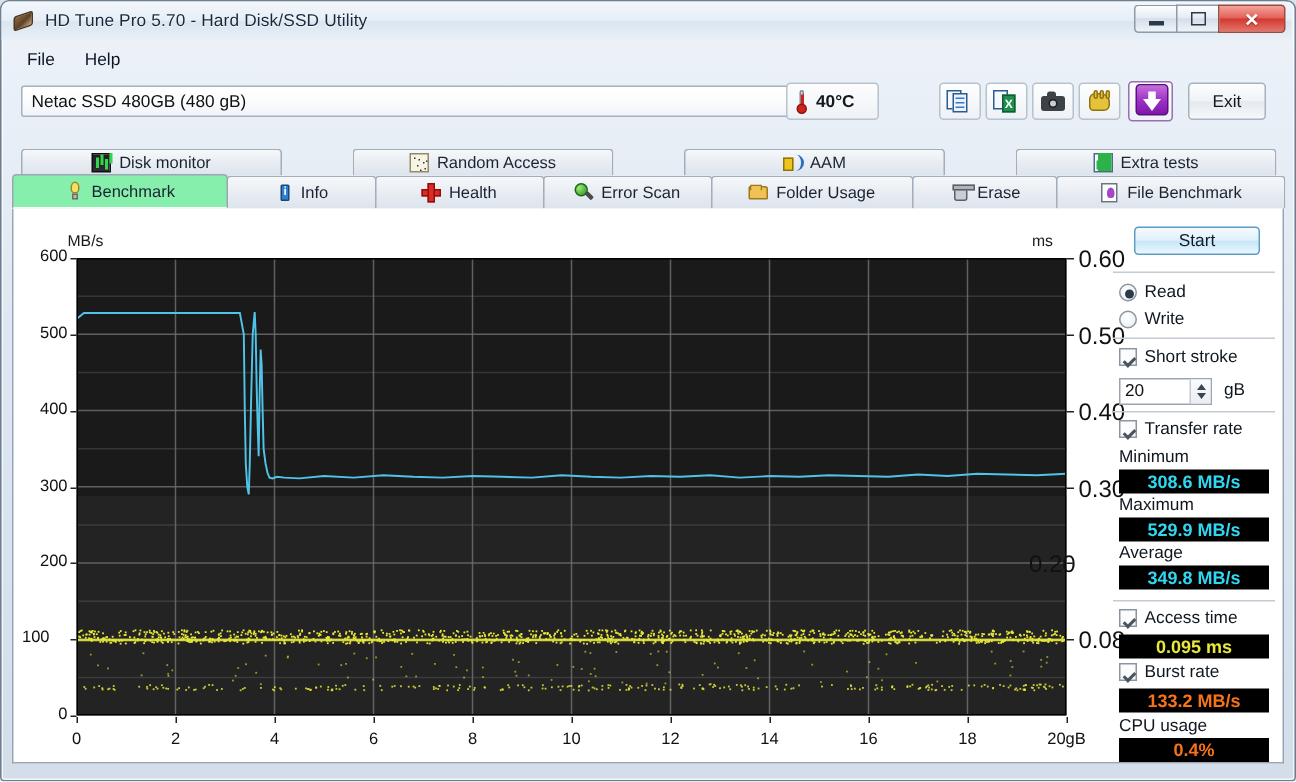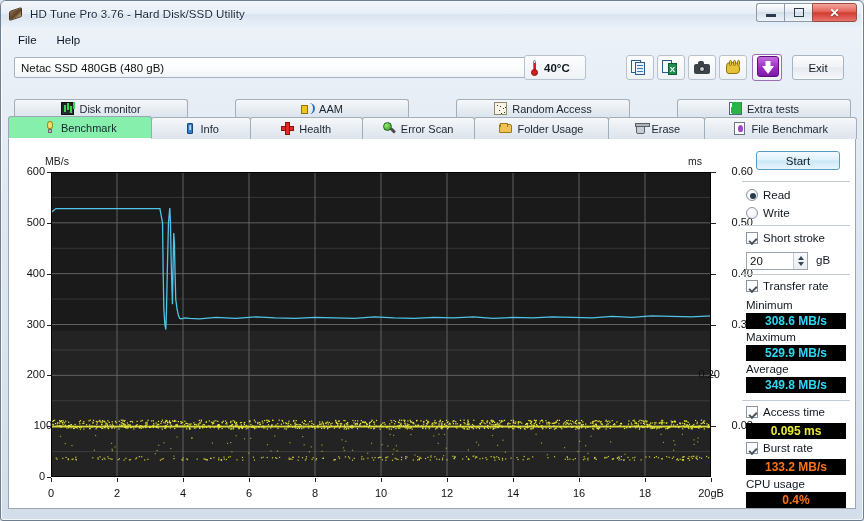--- a/index.html
+++ b/index.html
@@ -204,21 +204,21 @@
   .i-fb::after{content:""; position:absolute; left:3px; top:2px; width:5px;height:7px; border-radius:50% 50% 40% 40%; background:#a347c9;}
 
   
   .content {
     position:absolute; left:8px; top:139px; width:848px; height:370px;
     background:#ffffff; border:1px solid #9aa6b3; border-top:none;
   }
   .axis-unit-l { position:absolute; left:45px; top:155px; font-size:10.5px; color:#1a1a1a; }
   .axis-unit-r { position:absolute; left:688px; top:155px; font-size:10.5px; color:#1a1a1a;text-align:center; }
   .ylab { position:absolute; font-size:11px; color:#111; text-align:right; width:28px; }
-  .ylab-r { position:absolute; font-size:11px; color:#111; text-align:right; width:34px; }
+  .ylab-r { position:absolute; font-size:16px; color:#111; text-align:left; width:34px; }
   .xlab { position:absolute; font-size:11px; color:#111; text-align:center; width:30px; top:487px; }
 
   
   .rpanel { position:absolute; left:740px; top:141px; width:116px; height:366px; }
   .startbtn {
     position:absolute; left:4px; top:10px; width:84px; height:19px; left:50%; transform:translateX(-50%);
     border:1px solid #5a9bc4; border-radius:3px;
     background: linear-gradient(180deg,#f4fbff 0%,#def0fb 48%,#c9e6f7 52%,#eaf7ff 100%);
     display:flex; align-items:center; justify-content:center;
     font-size:11.5px; color:#0f1c28;
@@ -271,21 +271,21 @@
 </head>
 <body>
 
 <div id="app">
   <div class="win-frame"></div>
 
   <div class="titlebar">
     <div class="title-icon">
         <div class="disk"></div>
       </div>
-    <div class="title-text">HD Tune Pro 3.76 - Hard Disk/SSD Utility</div>
+    <div class="title-text">HD Tune Pro 5.70 - Hard Disk/SSD Utility</div>
     <div class="win-btns">
       <div class="wbtn min">
           <div class="glyph-min"></div>
         </div>
       <div class="wbtn max">
           <div class="glyph-max"></div>
         </div>
       <div class="wbtn close">✕</div>
     </div>
   </div>
@@ -349,26 +349,26 @@
     </div>
   </div>
   <div class="exitbtn">Exit</div>
 
   <div class="tabrow-top">
     <div class="tab" style="width:209px;">
       <span class="ticon i-monitor"></span>
       <span>Disk monitor</span>
     </div>
     <div class="tab" style="width:209px;">
+      <span class="ticon i-rand"></span>
+      <span>Random Access</span>
+    </div>
+    <div class="tab" style="width:209px;">
       <span class="ticon i-aam"></span>
       <span>AAM</span>
-    </div>
-    <div class="tab" style="width:209px;">
-      <span class="ticon i-rand"></span>
-      <span>Random Access</span>
     </div>
     <div class="tab" style="width:209px;">
       <span class="ticon i-extra"></span>
       <span>Extra tests</span>
     </div>
   </div>
 
   <div class="tabrow-bot">
     <div class="tab active" style="width:145px;">
       <span class="ticon">
@@ -1948,21 +1948,21 @@
         <rect x="192.9" y="266.2" width="1.2" height="1.2" fill-opacity="0.6"></rect>
         <rect x="140.2" y="265.7" width="1.2" height="1.2" fill-opacity="0.6"></rect>
       </g>
       <line x1="0" y1="254.625" x2="660" y2="254.625" stroke="#e8e83a" stroke-width="1.6" stroke-opacity="0.9"></line>
       <rect x="0" y="0" width="660" height="305" fill="none" stroke="#000" stroke-width="2"></rect>
     </svg>
 
   <div id="ylabs">
       <div class="ylab" style="left: 17px; top: 470px;">0</div>
       <div style="position: absolute; left: 47px; top: 477px; width: 4px; height: 1px; background: rgb(34, 34, 34);"></div>
-      <div class="ylab" style="left: 24px; top: 419.167px;">100</div>
+      <div class="ylab" style="left: 5px; top: 419.167px;">100</div>
       <div style="position: absolute; left: 47px; top: 426.167px; width: 4px; height: 1px; background: rgb(34, 34, 34);"></div>
       <div class="ylab" style="left: 17px; top: 368.333px;">200</div>
       <div style="position: absolute; left: 47px; top: 375.333px; width: 4px; height: 1px; background: rgb(34, 34, 34);"></div>
       <div class="ylab" style="left: 17px; top: 317.5px;">300</div>
       <div style="position: absolute; left: 47px; top: 324.5px; width: 4px; height: 1px; background: rgb(34, 34, 34);"></div>
       <div class="ylab" style="left: 17px; top: 266.667px;">400</div>
       <div style="position: absolute; left: 47px; top: 273.667px; width: 4px; height: 1px; background: rgb(34, 34, 34);"></div>
       <div class="ylab" style="left: 17px; top: 215.833px;">500</div>
       <div style="position: absolute; left: 47px; top: 222.833px; width: 4px; height: 1px; background: rgb(34, 34, 34);"></div>
       <div class="ylab" style="left: 17px; top: 165px;">600</div>

